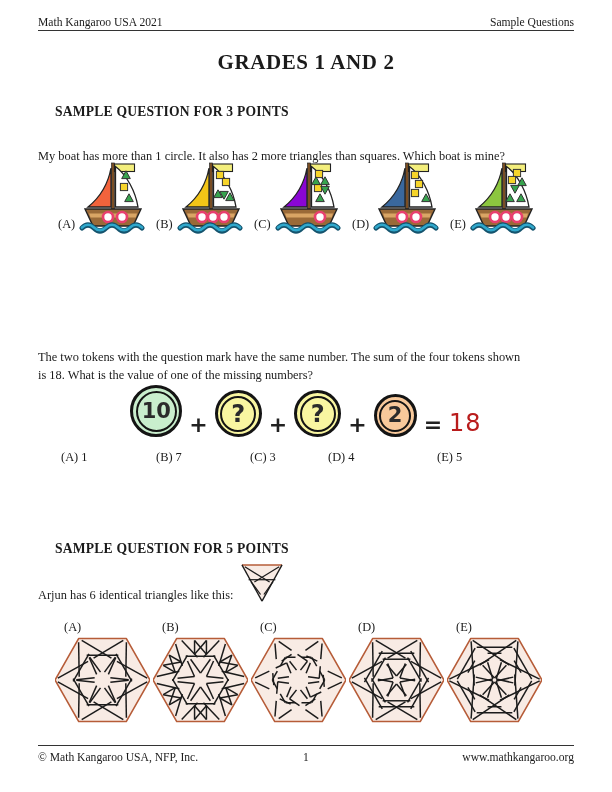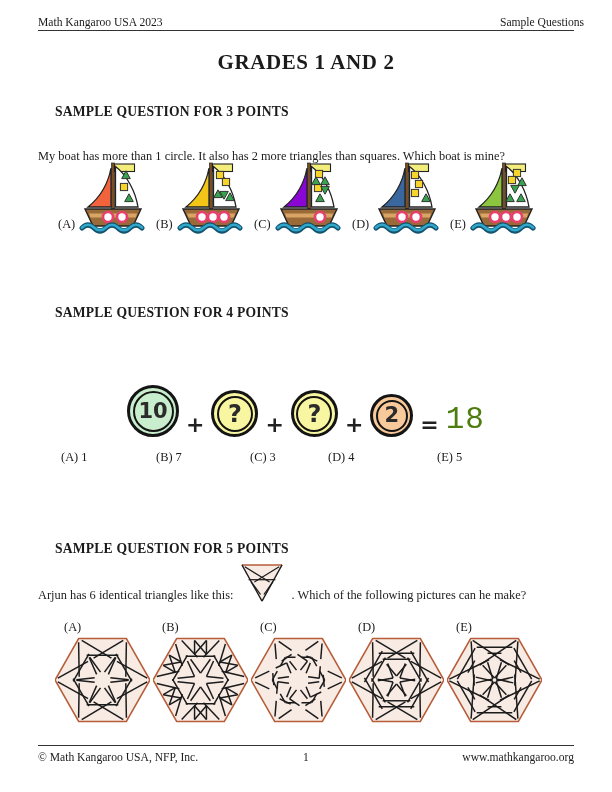--- a/index.html
+++ b/index.html
@@ -1,55 +1,55 @@
 <!DOCTYPE html>
 <html><head>
 <meta charset="utf-8">
 <style>
   html,body{margin:0;padding:0;background:#fff;}
   .page{position:relative;width:612px;height:792px;background:#ffffff;
         font-family:"Liberation Serif","DejaVu Serif",serif;color:#1b1b1b;overflow:hidden;}
   .abs{position:absolute;}
   .hdr{top:16px;font-size:11.6px;}
   .hdr-left{left:38px;}
-  .hdr-right{right:28px;text-align:right;margin-left:22px;}
+  .hdr-right{right:38px;text-align:right;margin-left:22px;}
   .hdr-rule{top:30px;left:38px;width:536px;border-top:1.1px solid #333;height:0;}
   .doc-title{top:50px;left:0;width:612px;text-align:center;font-size:21px;font-weight:bold;letter-spacing:0.6px;}
   .sec-head{left:55px;font-size:13.6px;font-weight:bold;letter-spacing:0.2px;}
   .body-text{left:38px;width:537px;font-size:12.4px;line-height:18px;margin-top:14px;}
   .opt-label{font-size:12.4px;}
   .boat-cell{position:absolute;top:160px;width:96px;height:80px;display:flex;align-items:flex-end;}
   .boat-cell .opt-label{margin:0 2px 8px 0;white-space:nowrap;}
   .tokens-row{position:absolute;top:379px;left:38px;width:536px;height:58px;
               display:flex;align-items:flex-end;justify-content:center;gap:7px;
               font-family:"DejaVu Sans",sans-serif;}
   .token{display:flex;align-items:center;justify-content:center;border-radius:50%;
          border:3.6px solid #141414;box-sizing:border-box;flex:0 0 auto;}
   .token-inner{display:flex;align-items:center;justify-content:center;border-radius:50%;
          border:2px solid #141414;box-sizing:border-box;}
   .token-num{font-weight:bold;color:#2b2b2b;line-height:1;}
   .op{font-size:22px;color:#222;font-weight:bold;}
-  .result{font-size:31px;color:#4d7c0f;letter-spacing:1px;font-family:Liberation Mono, monospace;}
+  .result{font-size:24px;color:#b91c1c;letter-spacing:1px;}
   .ans{position:absolute;top:450px;font-size:12.4px;white-space:nowrap;}
   .q5-line{position:absolute;left:38px;top:563px;width:560px;display:flex;align-items:flex-end;gap:6px;font-size:12.4px;}
   .q5-line span{padding-bottom:2px;white-space:nowrap;}
   .hex-cell{position:absolute;top:620px;width:97px;}
   .hex-cell .opt-label{display:block;margin-left:9px;height:16px;}
   .ftr-rule{top:745px;left:38px;width:536px;border-top:1.1px solid #333;height:0;}
   .ftr{top:751px;font-size:11.6px;}
   .ftr-left{left:38px;}
   .ftr-center{left:0;width:612px;text-align:center;}
   .ftr-right{right:38px;text-align:right;}
 </style>
 </head>
 <body>
 
 <div class="page">
 
-  <div class="abs hdr hdr-left">Math Kangaroo USA 2023</div>
+  <div class="abs hdr hdr-left">Math Kangaroo USA 2021</div>
   <div class="abs hdr hdr-right">Sample Questions</div>
   <div class="abs hdr-rule"></div>
 
   <div class="abs doc-title">GRADES 1 AND 2</div>
 
   <div class="abs sec-head" style="top:104px">SAMPLE QUESTION FOR 3 POINTS</div>
   <div class="abs body-text" style="top:133px">My boat has more than 1 circle. It also has 2 more triangles than squares. Which boat is mine?</div>
   <div id="q3-options">
       <div class="boat-cell" style="left: 58px;">
         <span class="opt-label">(A)</span>
@@ -146,21 +146,24 @@
           <path d="M12,53.5 L60,53.5 L58.8,57.5 L13.5,57.5 Z" fill="#d9a565"></path>
           <circle cx="27" cy="57" r="5" fill="#fff" stroke="#e8406e" stroke-width="2.6"></circle>
           <circle cx="38" cy="57" r="5" fill="#fff" stroke="#e8406e" stroke-width="2.6"></circle>
           <circle cx="49" cy="57" r="5" fill="#fff" stroke="#e8406e" stroke-width="2.6"></circle>
           <path d="M5,68 Q11,62 17,68 T29,68 T41,68 T53,68 T65,68" fill="none" stroke="#15546e" stroke-width="5.2" stroke-linecap="round"></path>
           <path d="M5,67.5 Q11,62 17,67.5 T29,67.5 T41,67.5 T53,67.5 T65,67.5" fill="none" stroke="#2fa8cc" stroke-width="2.6" stroke-linecap="round"></path>
         </svg>
       </div>
     </div>
 
-  <div class="abs sec-head" style="top:305px">SAMPLE QUESTION FOR 4 POINTS</div>
+  <div class="abs body-text" style="top:334px">
+    <div>The two tokens with the question mark have the same number. The sum of the four tokens shown</div>
+    <div>is 18. What is the value of one of the missing numbers?</div>
+  </div>
   <div id="q4-tokens" class="tokens-row">
       <span class="token" style="width: 52px; height: 52px; background: rgb(201, 238, 205);">
         <span class="token-inner" style="width: 41px; height: 41px;">
           <span class="token-num" style="font-size: 21px;">10</span>
         </span>
       </span>
       <span class="op">+</span>
       <span class="token" style="width: 47px; height: 47px; background: rgb(249, 246, 161);">
         <span class="token-inner" style="width: 36px; height: 36px;">
           <span class="token-num" style="font-size: 24px;">?</span>
@@ -196,21 +199,20 @@
         <polygon points="3,2 45,2 24,40" fill="#f8ebe4"></polygon>
         <line x1="3" y1="2" x2="45" y2="2" stroke="#b65c38" stroke-width="1.6"></line>
         <line x1="3" y1="2" x2="24" y2="40" stroke="#1b1b1b" stroke-width="1.4"></line>
         <line x1="45" y1="2" x2="24" y2="40" stroke="#1b1b1b" stroke-width="1.4"></line>
         <line x1="6" y1="4" x2="32" y2="20" stroke="#1b1b1b" stroke-width="1.3"></line>
         <line x1="42" y1="4" x2="16" y2="20" stroke="#1b1b1b" stroke-width="1.3"></line>
         <line x1="10" y1="17.5" x2="38" y2="17.5" stroke="#1b1b1b" stroke-width="1.3"></line>
         <line x1="12.5" y1="19.5" x2="22.5" y2="33" stroke="#1b1b1b" stroke-width="1.3"></line>
         <line x1="35.5" y1="19.5" x2="26" y2="33" stroke="#1b1b1b" stroke-width="1.3"></line>
       </svg>
-    <span>. Which of the following pictures can he make?</span>
   </div>
   <div id="q5-options">
       <div class="hex-cell" style="left: 55px;"><span class="opt-label">(A)</span><svg width="95" height="88" viewBox="0 0 96 84">
           <polygon points="0,42 24,0 72,0 96,42 72,84 24,84" fill="#f8ebe4" stroke="#b65c38" stroke-width="1.6" stroke-linejoin="round"></polygon>
           <g transform="rotate(0 48 42)">
             <line x1="27" y1="2" x2="57" y2="20" stroke="#1b1b1b" stroke-width="1.5"></line>
             <line x1="69" y1="2" x2="39" y2="20" stroke="#1b1b1b" stroke-width="1.5"></line>
             <line x1="32" y1="17" x2="64" y2="17" stroke="#1b1b1b" stroke-width="1.5"></line>
             <line x1="35" y1="19" x2="46" y2="34" stroke="#1b1b1b" stroke-width="1.5"></line>
             <line x1="61" y1="19" x2="50" y2="34" stroke="#1b1b1b" stroke-width="1.5"></line>

